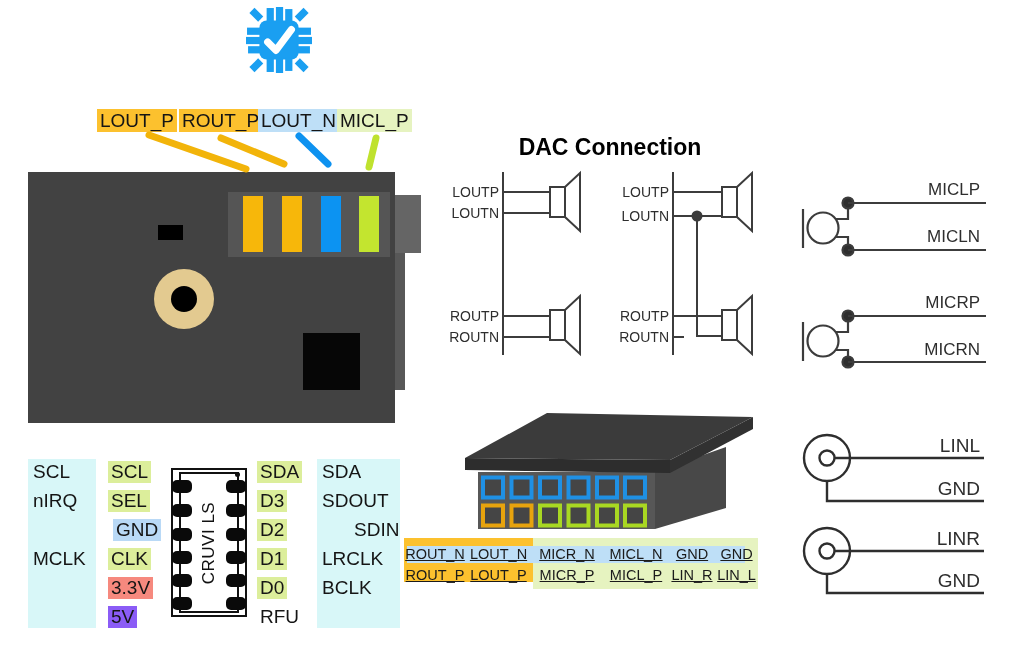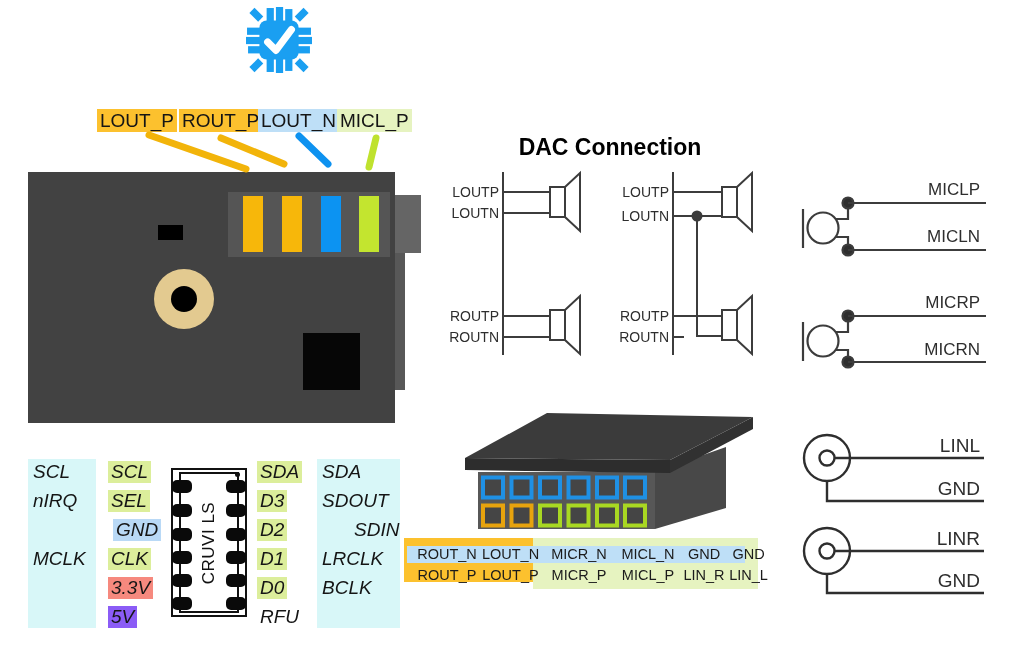--- a/index.html
+++ b/index.html
@@ -26,41 +26,41 @@
   .board .chipblk{left:130px;top:53px;width:25px;height:15px;background:#000;}
   .board .ring{left:126px;top:97px;width:60px;height:60px;border-radius:50%;background:#e3ca90;}
   .board .ring .hole{position:absolute;left:17px;top:17px;width:26px;height:26px;border-radius:50%;background:#000;}
   .board .bga{left:275px;top:161px;width:57px;height:57px;background:#060606;}
 
   
   .sec-title{font-size:23px;font-weight:700;color:#000;text-align:center;white-space:nowrap;}
 
   
   .cyan-panel{background:#d8f7f8;}
-  .pt-text{font-size:19px;line-height:22px;color:#151515;white-space:nowrap;font-style:italic;}
+  .pt-text{font-size:19px;line-height:22px;color:#151515;white-space:nowrap;}
   .hl{display:inline-block;padding:0 3px;height:22px;line-height:22px;}
   .hl-green{background:#dcee9b;}
   .hl-blue{background:#b9d9f6;}
   .hl-salmon{background:#f6897e;}
   .hl-red{background:#8b5cf6;}
 
   .chip{left:171px;top:468px;width:76px;height:149px;border:2.5px solid #111;background:#fff;box-sizing:border-box;}
   .chip-inner{position:absolute;left:6px;top:2px;right:6px;bottom:2px;border:2px solid #111;}
   .pad{position:absolute;width:20px;height:13px;background:#0a0a0a;border-radius:5px;}
   .pad.l{left:-1px;} .pad.r{right:-1px;}
   .chip-dot{position:absolute;right:5px;top:2px;width:5px;height:5px;border-radius:50%;background:#111;}
   .chip-label{position:absolute;left:50%;top:50%;transform:translate(-50%,-50%) rotate(-90deg);
               font-size:17px;letter-spacing:0.5px;white-space:nowrap;color:#111;}
 
   
   .conn-labels{left:404px;top:538px;width:354px;height:51px;font-size:14.5px;color:#1b1b1b;}
   .cl-orange{position:absolute;left:0;top:0;width:129px;height:44px;background:#fcc12e;}
   .cl-green{position:absolute;left:129px;top:0;width:225px;height:51px;background:#e6f3c0;}
   .cl-blue{position:absolute;left:3px;top:8px;width:338px;height:17px;background:#bedff7;}
-  .cl-row{position:absolute;left:12px;display:flex;width:354px;}
+  .cl-row{position:absolute;left:0;display:flex;width:354px;text-decoration:underline;}
   .cl-row span{display:block;text-align:center;white-space:nowrap;}
   .row-n{top:8px;line-height:17px;}
   .row-p{top:27px;line-height:20px;}
   .w0{width:62px;} .w1{width:65px;} .w2{width:72px;} .w3{width:66px;} .w4{width:46px;} .w5{width:43px;}
 
   svg text{font-family:"Liberation Sans",sans-serif;fill:#2e2e2e;}
   .diag-lbl{font-size:14px;}
   .mic-lbl{font-size:17px;}
   .lin-lbl{font-size:19px;}
 </style>

